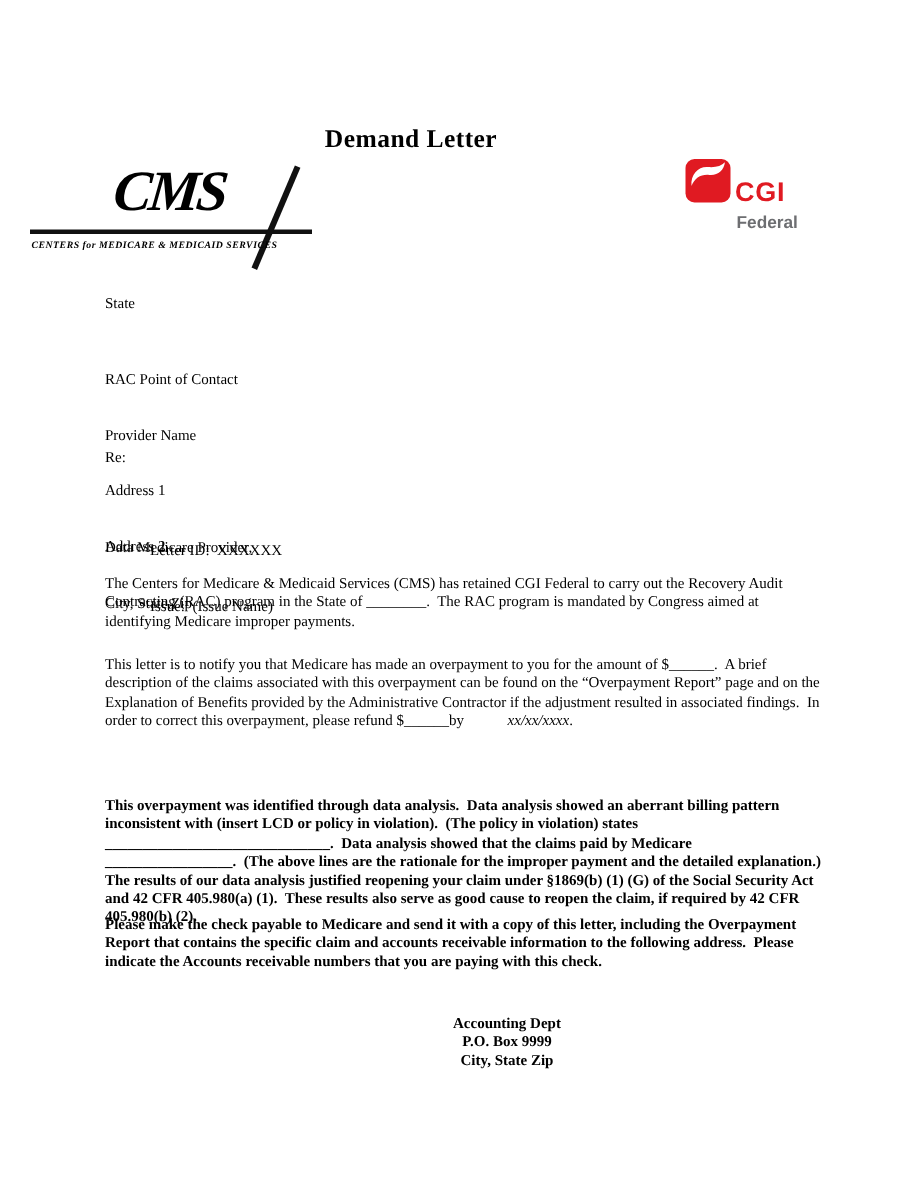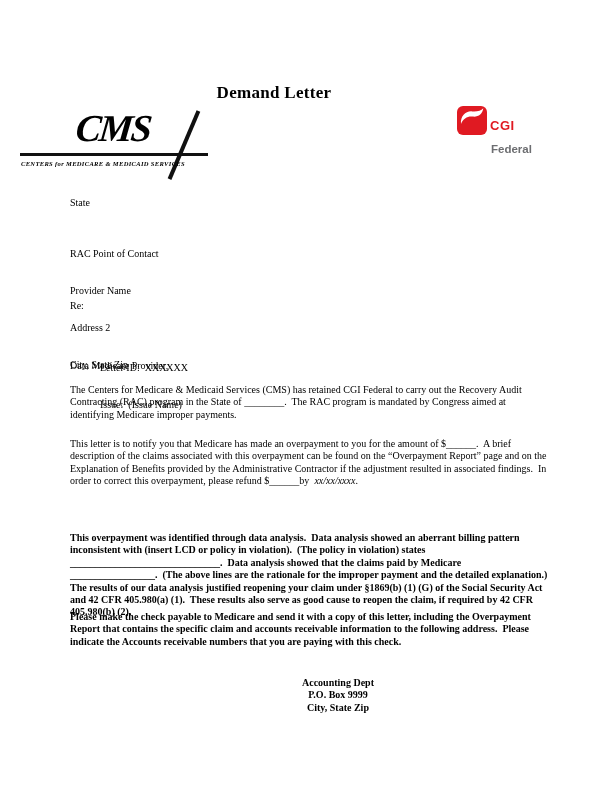--- a/index.html
+++ b/index.html
@@ -39,21 +39,21 @@
     position: absolute; left: 1px; top: 54px;
     font-size: 6.5px; font-weight: bold; font-style: italic;
     letter-spacing: 0.35px; white-space: nowrap;
   }
   
   .cgi-logo { position: absolute; left: 457px; top: 106px; width: 115px; height: 55px; font-family: "Liberation Sans", sans-serif; }
   .cgi-box { position: absolute; left: 0; top: 0; width: 30px; height: 29px; border-radius: 6px; background: #e01a22; }
   .cgi-box svg { position: absolute; left: 0; top: 0; }
   .cgi-company {
     position: absolute; left: 33px; top: 12px;
-    font-size: 13px; font-weight: bold; letter-spacing: 0.5px; color: #e01a22;
+    font-size: 18px; font-weight: bold; letter-spacing: 0.5px; color: #e01a22;
   }
   .cgi-division {
     position: absolute; left: 34px; top: 37px;
     font-size: 11.5px; font-weight: bold; color: #6d6e71;
   }
   
   .tblock {
     position: absolute; left: 70px; width: 480px;
     font-size: 10px; line-height: 12.4px;
     white-space: pre-wrap;
@@ -66,21 +66,21 @@
   .salutation-block  { top: 360px; }
   .para-intro        { top: 384px; }
   .para-overpayment  { top: 438px; }
   .para-analysis     { top: 532px; font-weight: bold; }
   .para-payment      { top: 611px; font-weight: bold; }
   .remit-block {
     position: absolute; top: 677px; left: 0; width: 612px;
     text-align: center; font-weight: bold;
     font-size: 10px; line-height: 12.3px; margin-left: 32px;
   }
-  .due-date { font-style: italic; }
+  .due-date { font-style: italic; margin-left: 24px; }
 </style>
 </head>
 <body>
 
 <div class="page">
 
   <div class="title">Demand Letter</div>
 
   <div class="cms-logo">
     <div class="cms-acronym">CMS</div>
@@ -97,20 +97,21 @@
     </div>
     <div class="cgi-company" style="color: rgb(224, 26, 34);">CGI</div>
     <div class="cgi-division" style="color: rgb(109, 110, 113);">Federal</div>
   </div>
 
   <div class="tblock date-block">State</div>
 
   <div class="tblock recipient-block">
     <div>RAC Point of Contact</div>
     <div>Provider Name</div>
+    <div>Address 1</div>
     <div>Address 2</div>
     <div>City, State Zip</div>
   </div>
 
   <div class="tblock re-block">
     <div class="re-label">Re:</div>
     <div class="re-lines">
       <div>Letter ID:  XXXXXX</div>
       <div>Issue:  (Issue Name)</div>
     </div>

